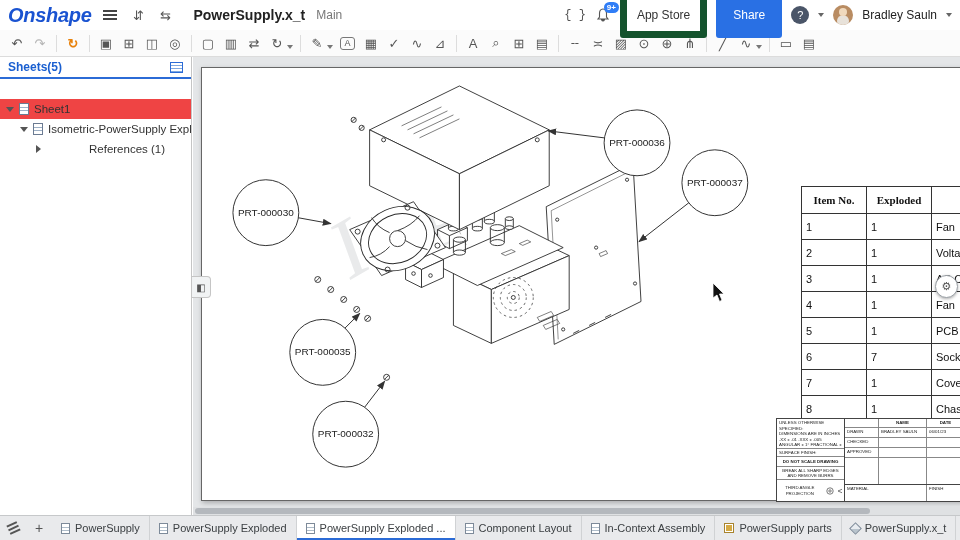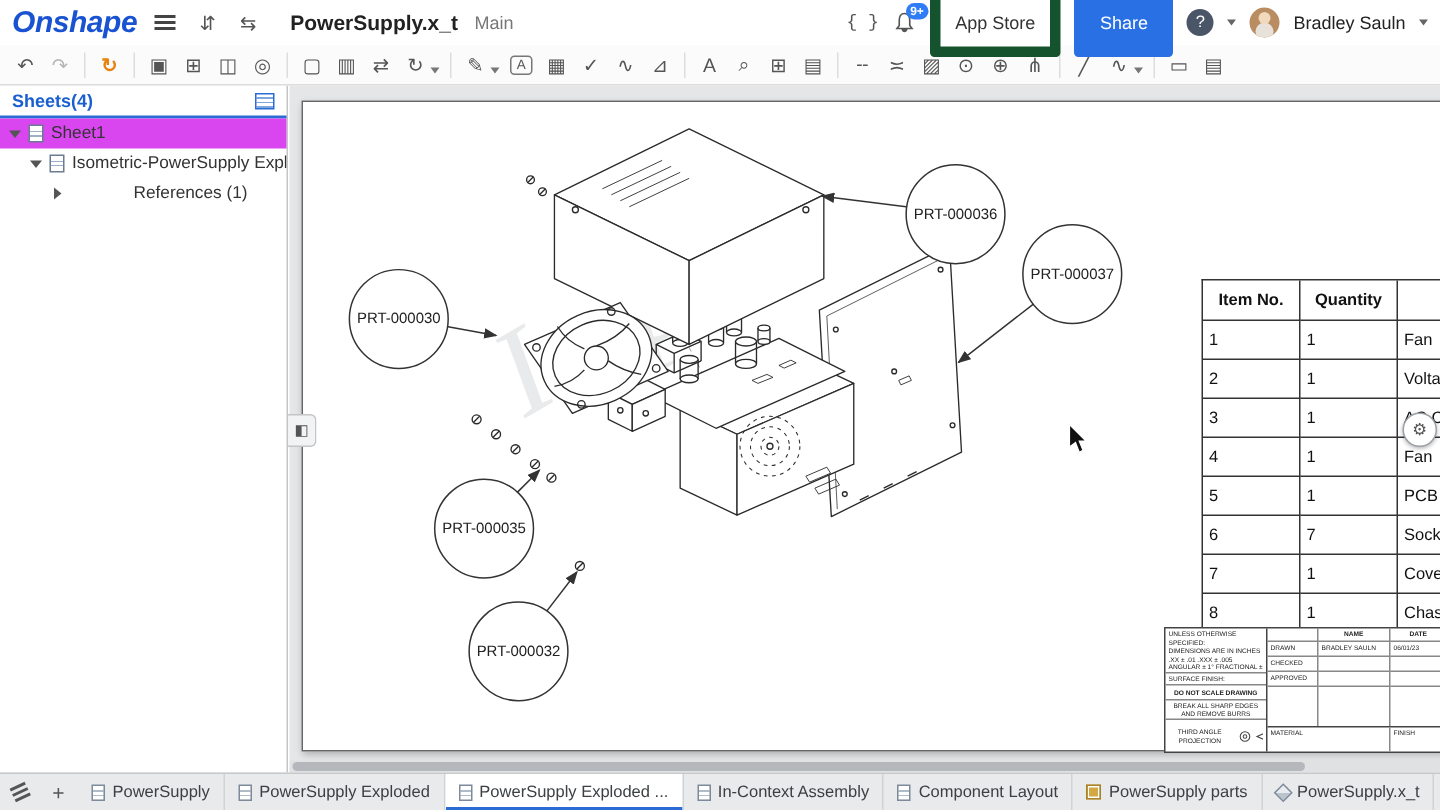--- a/index.html
+++ b/index.html
@@ -32,38 +32,38 @@
   .tbi.boxed { border:1px solid #777; width:15px; min-width:15px; height:13px; font-size:9px; margin:0 4px; }
   .tdiv { width:1px; height:17px; background:#ddd; margin:0 4px; }
   .tcaret { width:0; height:0; border-left:3px solid transparent; border-right:3px solid transparent; border-top:4px solid #777; margin:8px 2px 0 -2px; }
 
   
   .panel { position:absolute; top:57px; left:0; width:192px; bottom:25px; background:#fff; border-right:1px solid #c5c5c5; z-index:5; }
   .panel-head { height:22px; display:flex; align-items:center; justify-content:space-between; padding:0 8px; border-bottom:2px solid #2b6bd6; }
   .panel-title { color:#1a5fd0; font-size:12px; font-weight:bold; }
   .sheet-list-icon { width:13px; height:11px; border:1px solid #2b6bd6; background:repeating-linear-gradient(180deg,#fff 0 2px,#7ea7e0 2px 3px); }
   .trow { height:20px; display:flex; align-items:center; gap:5px; font-size:11.5px; color:#333; white-space:nowrap; overflow:hidden; }
-  .trow.sel { background:#d946ef; }
+  .trow.sel { background:#ef4444;margin-top:20px; }
   .chev-d { width:0; height:0; border-left:4px solid transparent; border-right:4px solid transparent; border-top:5px solid #555; flex:0 0 auto; }
   .chev-r { width:0; height:0; border-top:4px solid transparent; border-bottom:4px solid transparent; border-left:5px solid #555; flex:0 0 auto; }
   .mini-page { width:10px; height:12px; border:1px solid #6b7b92; background:linear-gradient(180deg,#fff 0 3px,#9db0c6 3px 4px,#fff 4px 6px,#9db0c6 6px 7px,#fff 7px); flex:0 0 auto; }
 
   .collapse-handle { position:absolute; left:192px; top:276px; width:19px; height:22px; background:#f1f3f4; border:1px solid #c5c5c5; border-left:none; border-radius:0 4px 4px 0; z-index:6; display:flex; align-items:center; justify-content:center; font-size:10px; color:#555; }
 
   
   .canvas { position:absolute; top:57px; left:193px; right:0; bottom:25px; background:#e4e6e8; overflow:hidden; }
   .sheet { position:absolute; left:8px; top:10px; width:900px; height:434px; background:#fff; border:1px solid #666; box-shadow:1px 2px 5px rgba(0,0,0,0.25); }
   .watermark { position:absolute; left:110px; top:145px; transform:rotate(-30deg); transform-origin:0 0; font-size:84px; color:#e9eaeb; font-family:"Liberation Serif",serif; font-style:italic; white-space:nowrap; z-index:0; }
   .dwg { position:absolute; inset:0; z-index:1; }
   .dwg text { font-family:"Liberation Sans",sans-serif; fill:#222; }
 
   
   .bom { position:absolute; left:599px; top:118px; z-index:2; display:grid; grid-template-columns:65px 65px 120px; grid-template-rows:27px repeat(8,26px); border-top:1px solid #333; border-left:1px solid #333; background:#fff; font-size:11px; color:#111; }
   .bom > div { border-right:1px solid #333; border-bottom:1px solid #333; display:flex; align-items:center; padding-left:4px; }
-  .bom > .bh { justify-content:center; padding-left:0; font-weight:bold; }
+  .bom > .bh { justify-content:center; padding-left:0; font-weight:bold;font-family:Liberation Serif, serif; }
 
   
   .tb { position:absolute; left:574px; top:350px; width:330px; height:84px; border:1px solid #444; background:#fff; z-index:2; display:flex; font-size:4.4px; color:#222; line-height:1.25; }
   .tb-left { width:68px; border-right:1px solid #444; display:flex; flex-direction:column; }
   .tb-left > div { border-bottom:1px solid #888; padding:1px 2px; overflow:hidden; }
   .tb-left > div:last-child { border-bottom:none; flex:1; }
   .tb-c { text-align:center; display:flex; align-items:center; justify-content:center; }
   .tb-right { flex:1; display:flex; flex-direction:column; }
   .tb-grid { display:grid; grid-template-columns:34px 48px 38px 1fr; }
   .tb-grid > div { border-right:1px solid #888; border-bottom:1px solid #888; padding:1px 2px; height:10px; overflow:hidden; }
@@ -159,21 +159,21 @@
   <span class="tbi">╱</span>
   <span class="tbi">∿</span>
   <span class="tcaret"></span>
   <span class="tdiv"></span>
   <span class="tbi">▭</span>
   <span class="tbi">▤</span>
 </div>
 
 <div class="panel">
   <div class="panel-head">
-    <span class="panel-title">Sheets(4)</span>
+    <span class="panel-title">Sheets(5)</span>
     <span class="sheet-list-icon"></span>
   </div>
   <div class="trow sel" style="padding-left:6px;">
     <span class="chev-d"></span>
     <span class="mini-page"></span>
     <span>Sheet1</span>
   </div>
   <div class="trow" style="padding-left:20px;">
     <span class="chev-d"></span>
     <span class="mini-page"></span>
@@ -338,21 +338,21 @@
         <g>
           <line x1="163" y1="340" x2="183" y2="314" marker-end="url(#arr)"></line>
           <circle cx="144" cy="367" r="33" fill="#fff"></circle>
           <text x="144" y="370" text-anchor="middle" font-size="10" stroke="none">PRT-000032</text>
         </g>
       </g>
     </svg>
 
     <div class="bom">
       <div class="bh">Item No.</div>
-      <div class="bh">Quantity</div>
+      <div class="bh">Exploded</div>
       <div class="bh"></div>
       <div>1</div>
         <div>1</div>
         <div>Fan</div>
       <div>2</div>
         <div>1</div>
         <div>Volta</div>
       <div>3</div>
         <div>1</div>
         <div>AC Co</div>
@@ -453,25 +453,25 @@
   <span class="tab">
     <span class="ticon-page"></span>
     <span>PowerSupply Exploded</span>
   </span>
   <span class="tab active">
     <span class="ticon-page"></span>
     <span>PowerSupply Exploded ...</span>
   </span>
   <span class="tab">
     <span class="ticon-page"></span>
+    <span>Component Layout</span>
+  </span>
+  <span class="tab">
+    <span class="ticon-page"></span>
     <span>In-Context Assembly</span>
-  </span>
-  <span class="tab">
-    <span class="ticon-page"></span>
-    <span>Component Layout</span>
   </span>
   <span class="tab">
     <span class="ticon-gold"></span>
     <span>PowerSupply parts</span>
   </span>
   <span class="tab">
     <span class="ticon-cube"></span>
     <span>PowerSupply.x_t</span>
   </span>
 </div>

